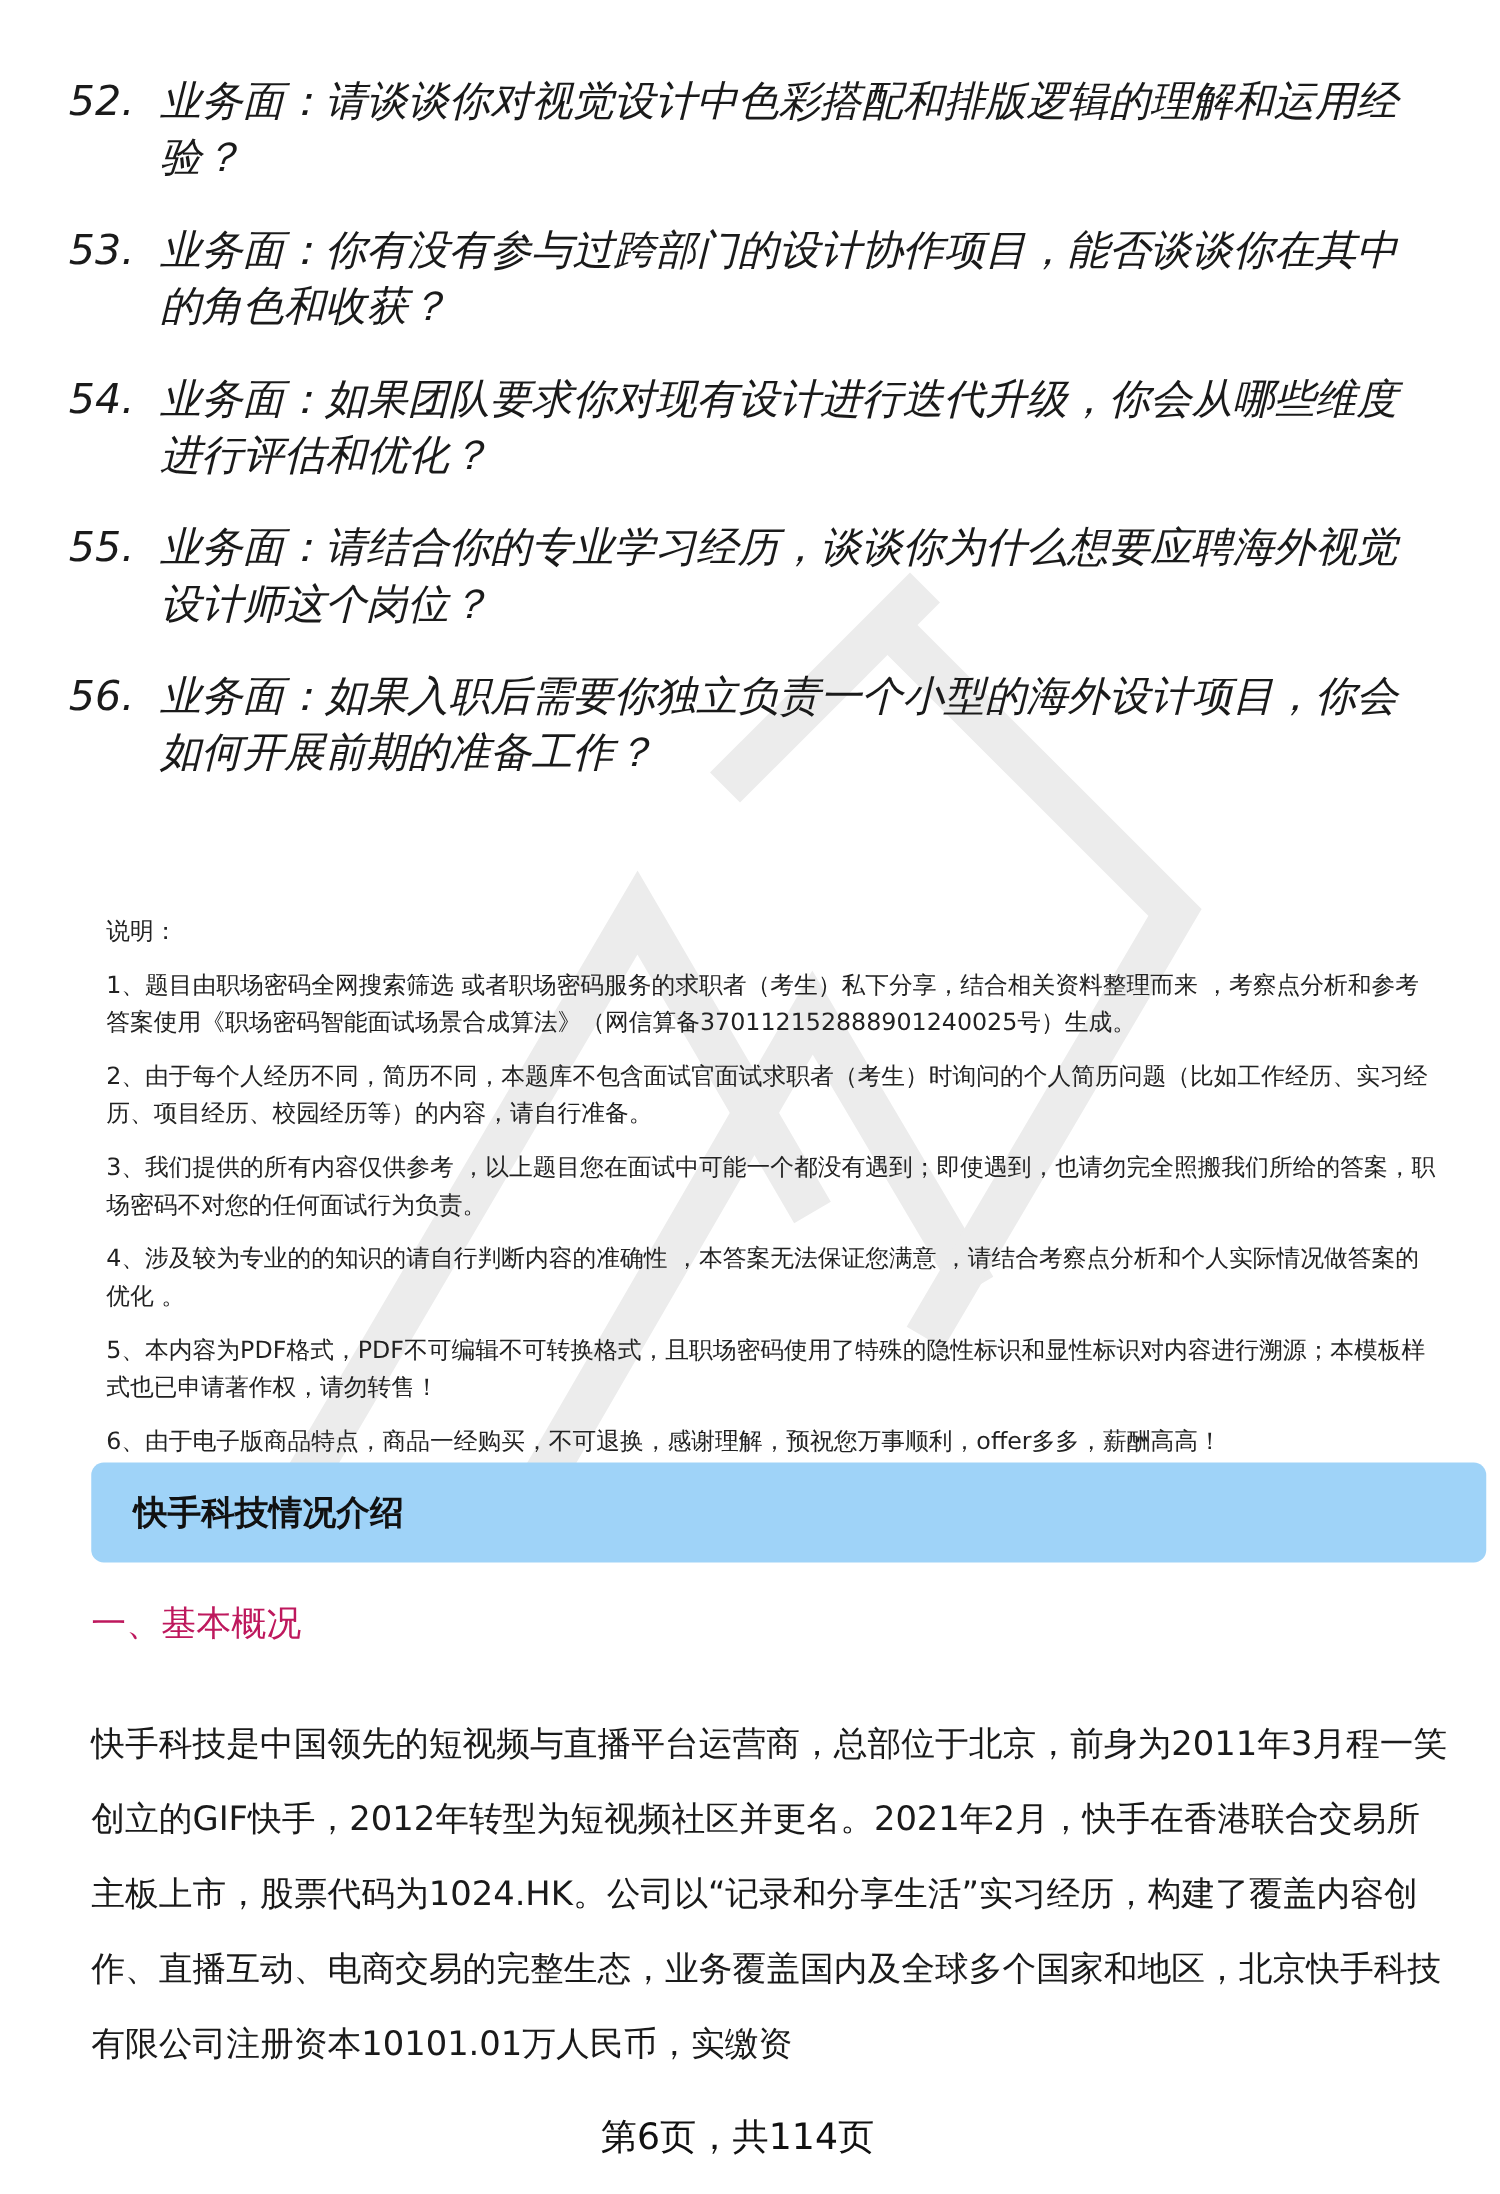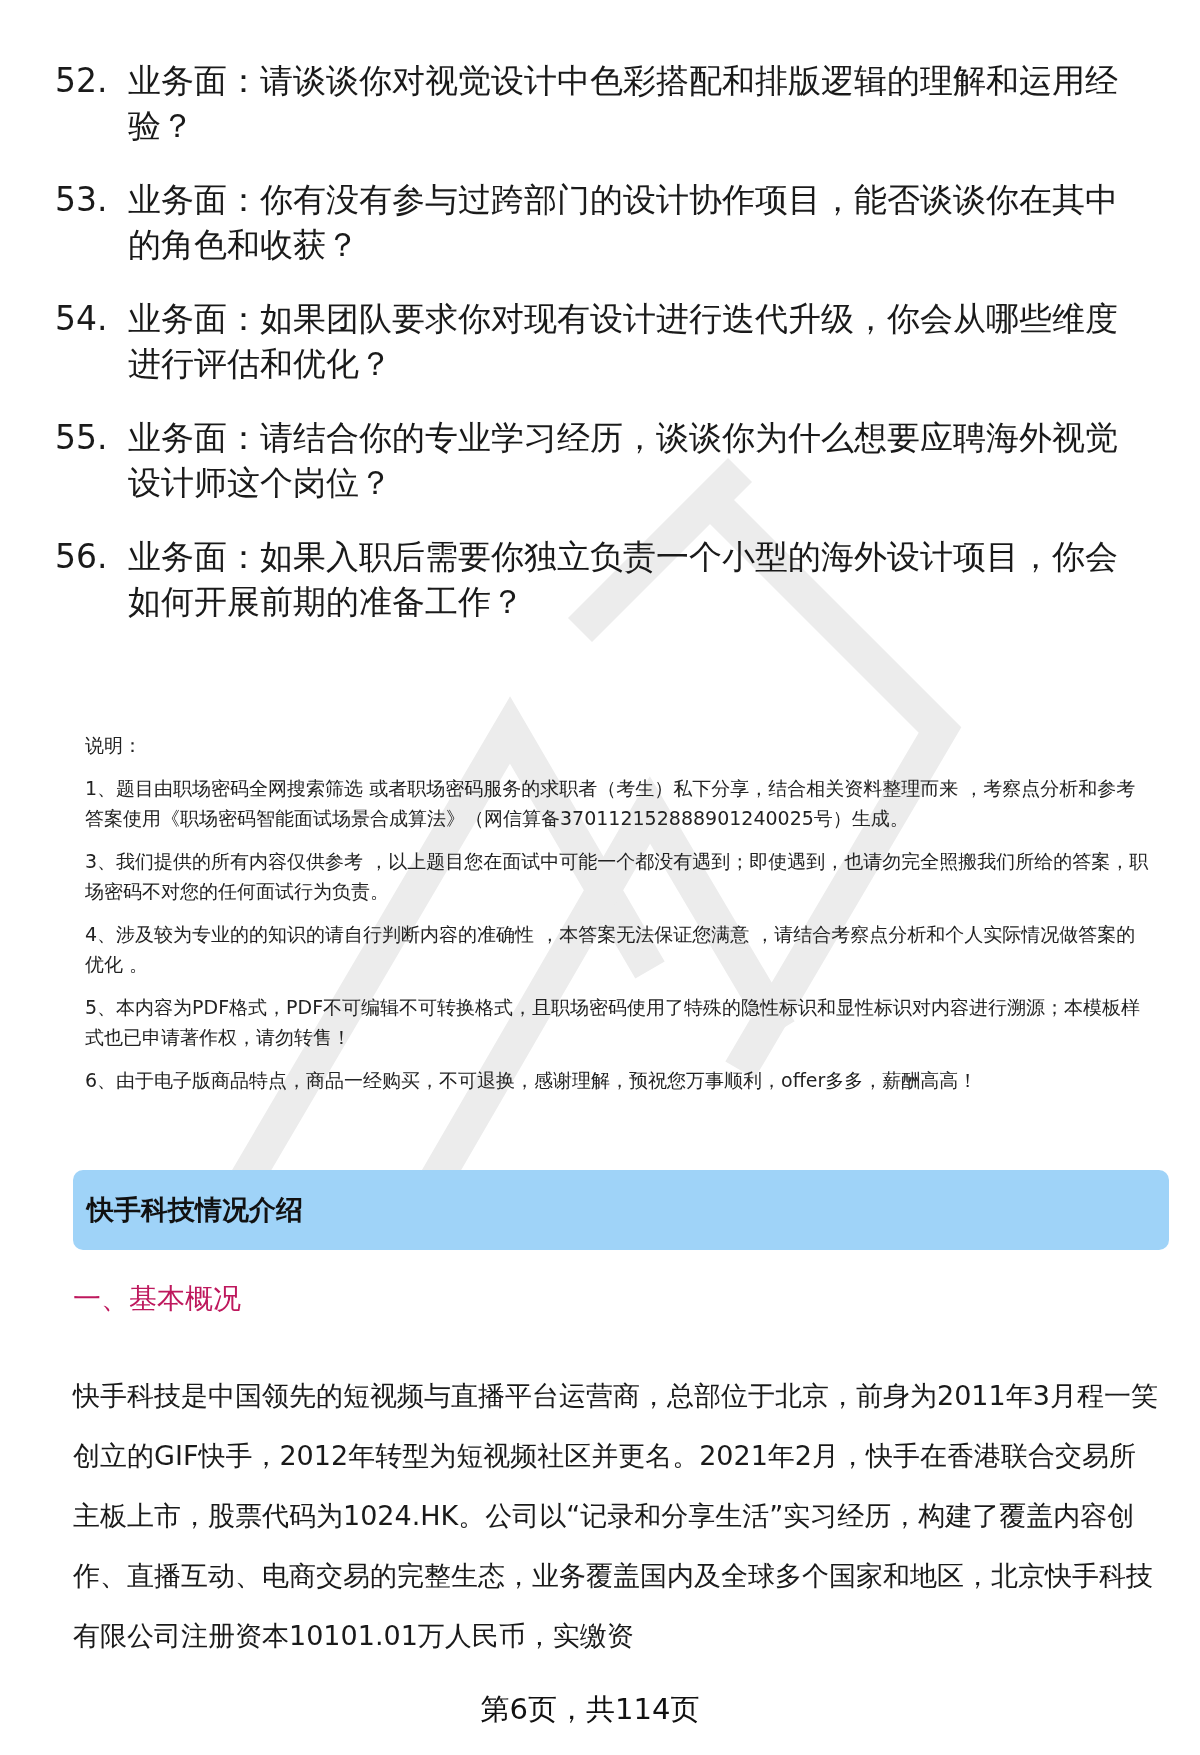--- a/index.html
+++ b/index.html
@@ -10,32 +10,33 @@
   }
   .watermark {
     position: absolute; left: 180px; top: 430px; width: 820px; height: 820px;
     pointer-events: none; z-index: 0;
   }
   .content { position: relative; z-index: 1; }
   .questions { position: absolute; left: 55px; top: 58px; width: 1090px; }
   .q {
     display: flex; font-size: 33px; line-height: 45px; margin-bottom: 29px;
     letter-spacing: 0px;
+    font-style: italic;
   }
   .q .num { width: 73px; flex: none; }
   .q .txt { flex: 1; }
   .notes {
     position: absolute; left: 73px; top: 718px; width: 1090px;
     font-size: 19px; line-height: 30.5px; color: #222;
   }
   .notes p { margin: 12px; }
   .banner {
     position: absolute; left: 73px; top: 1170px; width: 1096px; height: 80px;
     background: #9fd3f8; border-radius: 10px;
-    display: flex; align-items: center;
+    display: flex; align-items: center; padding-left: 20px;
   }
   .banner h2 {
     margin: 0 0 0 14px; font-size: 27px; font-weight: bold; color: #111;
   }
   .subhead {
     position: absolute; left: 73px; top: 1280px; font-size: 28px; color: #be185d;
   }
   .body-text {
     position: absolute; left: 73px; top: 1366px; width: 1090px;
     font-size: 27px; line-height: 60px; color: #1a1a1a;
@@ -79,20 +80,21 @@
     </div>
     <div class="q">
       <span class="num">56.</span>
       <span class="txt">业务面：如果入职后需要你独立负责一个小型的海外设计项目，你会如何开展前期的准备工作？</span>
     </div>
   </div>
 
   <div class="notes">
     <p>说明：</p>
     <p>1、题目由职场密码全网搜索筛选 或者职场密码服务的求职者（考生）私下分享，结合相关资料整理而来 ，考察点分析和参考答案使用《职场密码智能面试场景合成算法》（网信算备370112152888901240025号）生成。</p>
+    <p>2、由于每个人经历不同，简历不同，本题库不包含面试官面试求职者（考生）时询问的个人简历问题（比如工作经历、实习经历、项目经历、校园经历等）的内容，请自行准备。</p>
     <p>3、我们提供的所有内容仅供参考 ，以上题目您在面试中可能一个都没有遇到；即使遇到，也请勿完全照搬我们所给的答案，职场密码不对您的任何面试行为负责。</p>
     <p>4、涉及较为专业的的知识的请自行判断内容的准确性 ，本答案无法保证您满意 ，请结合考察点分析和个人实际情况做答案的优化 。</p>
     <p>5、本内容为PDF格式，PDF不可编辑不可转换格式，且职场密码使用了特殊的隐性标识和显性标识对内容进行溯源；本模板样式也已申请著作权，请勿转售！</p>
     <p>6、由于电子版商品特点，商品一经购买，不可退换，感谢理解，预祝您万事顺利，offer多多，薪酬高高！</p>
   </div>
 
   <div class="banner">
     <h2>快手科技情况介绍</h2>
   </div>
 

